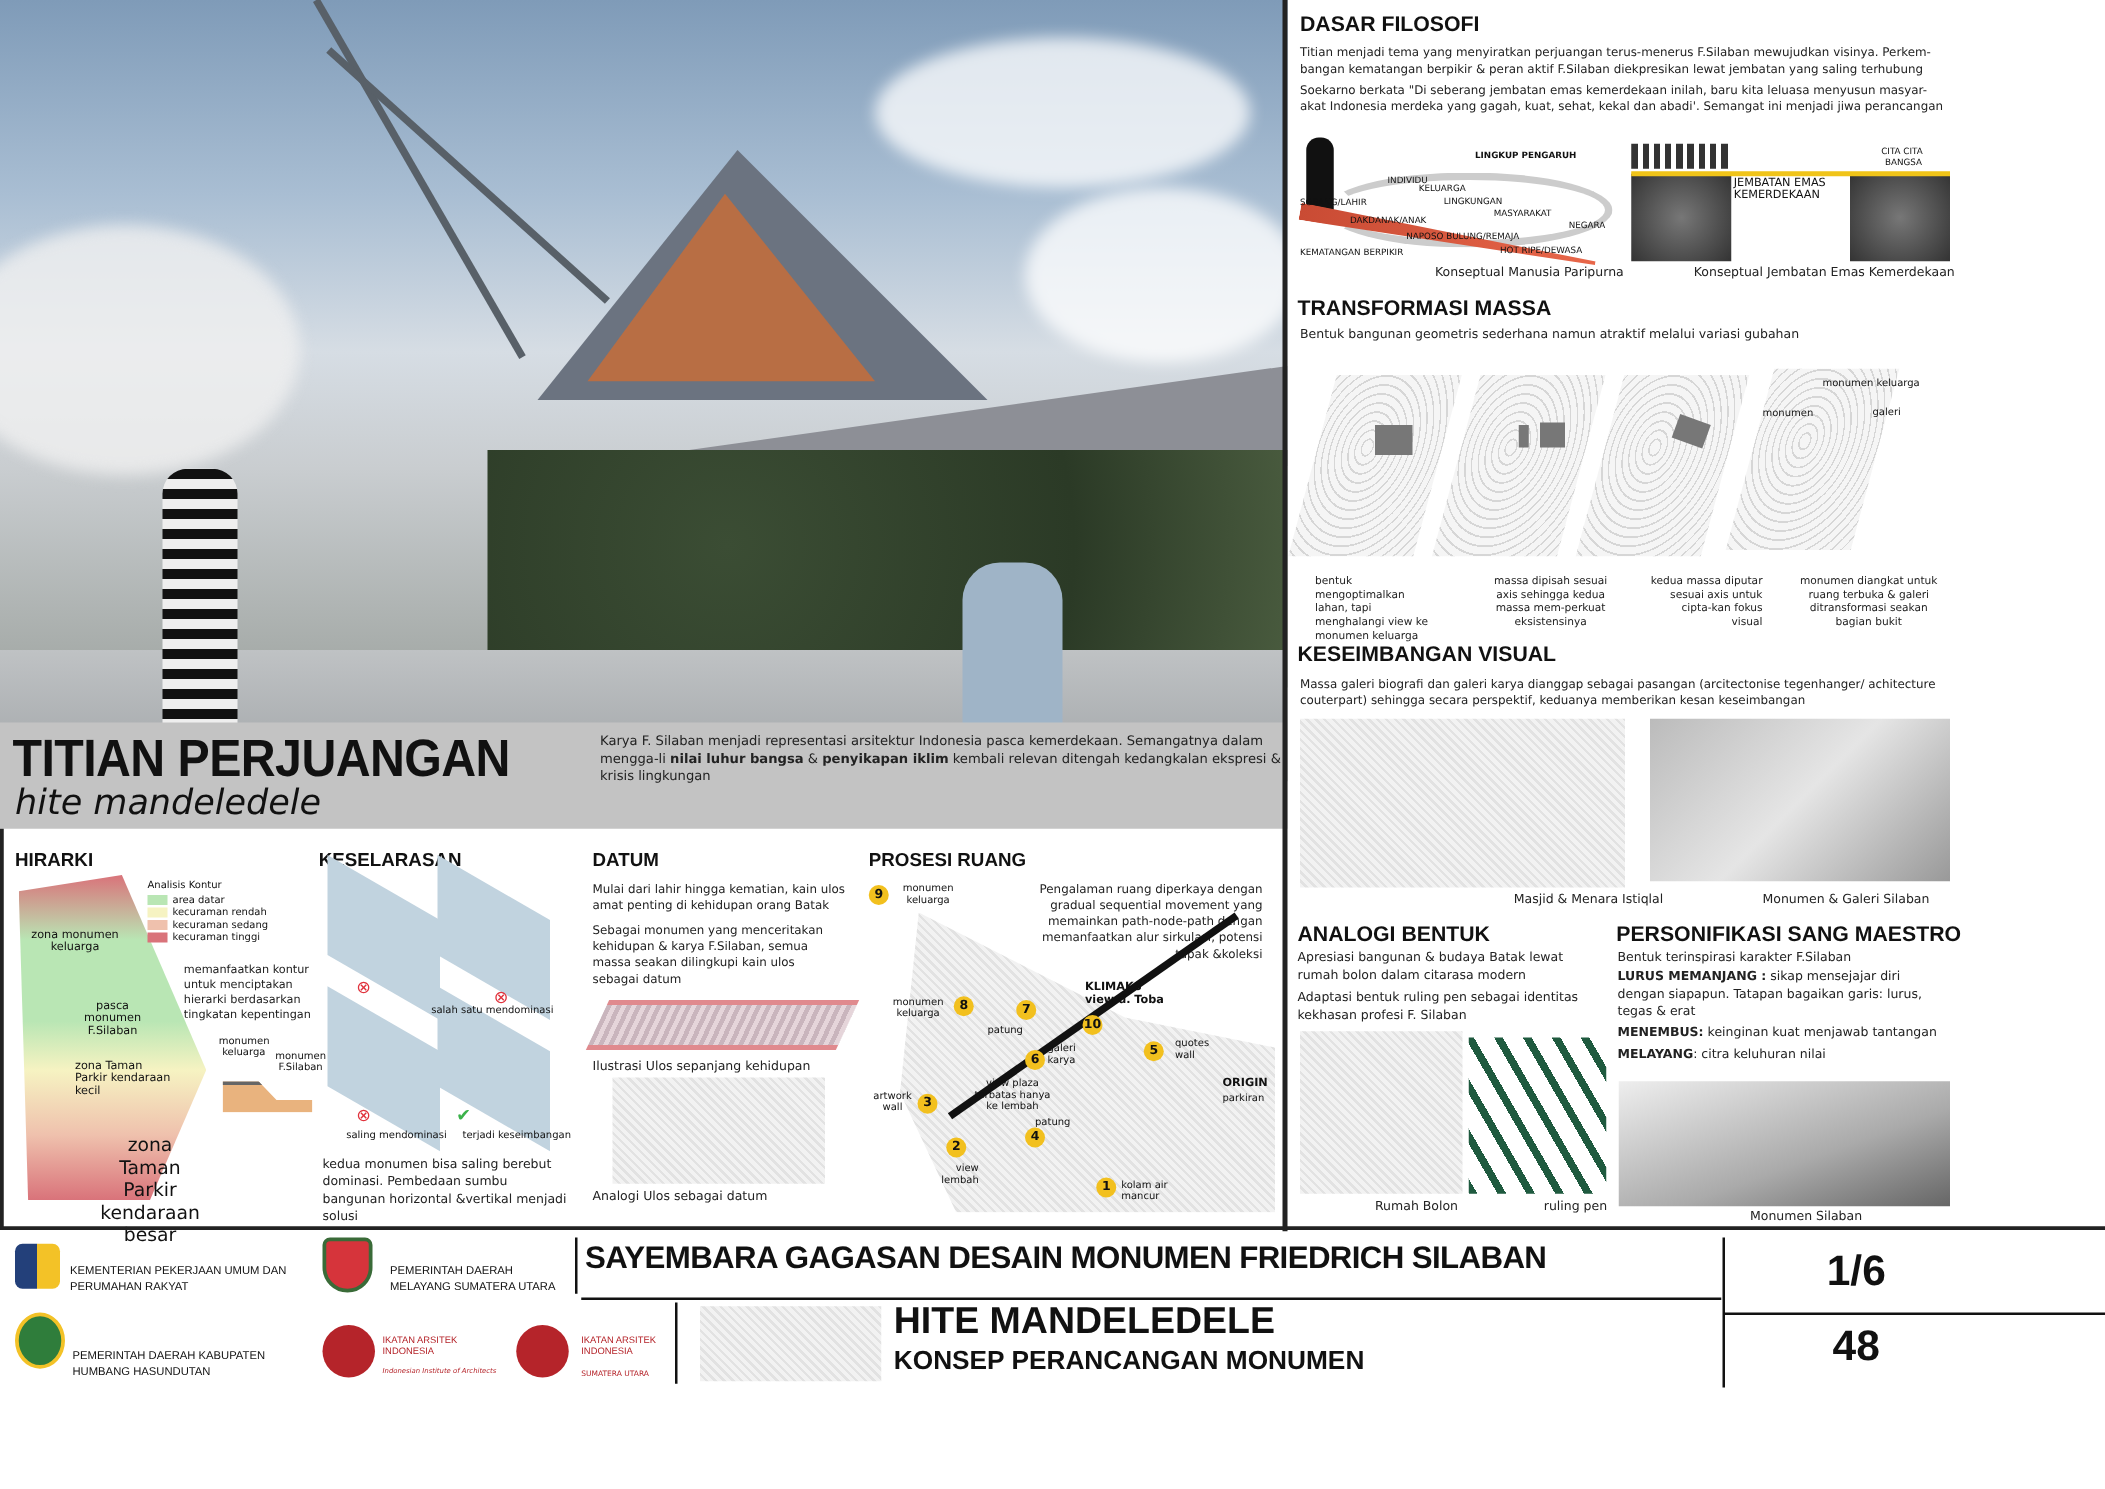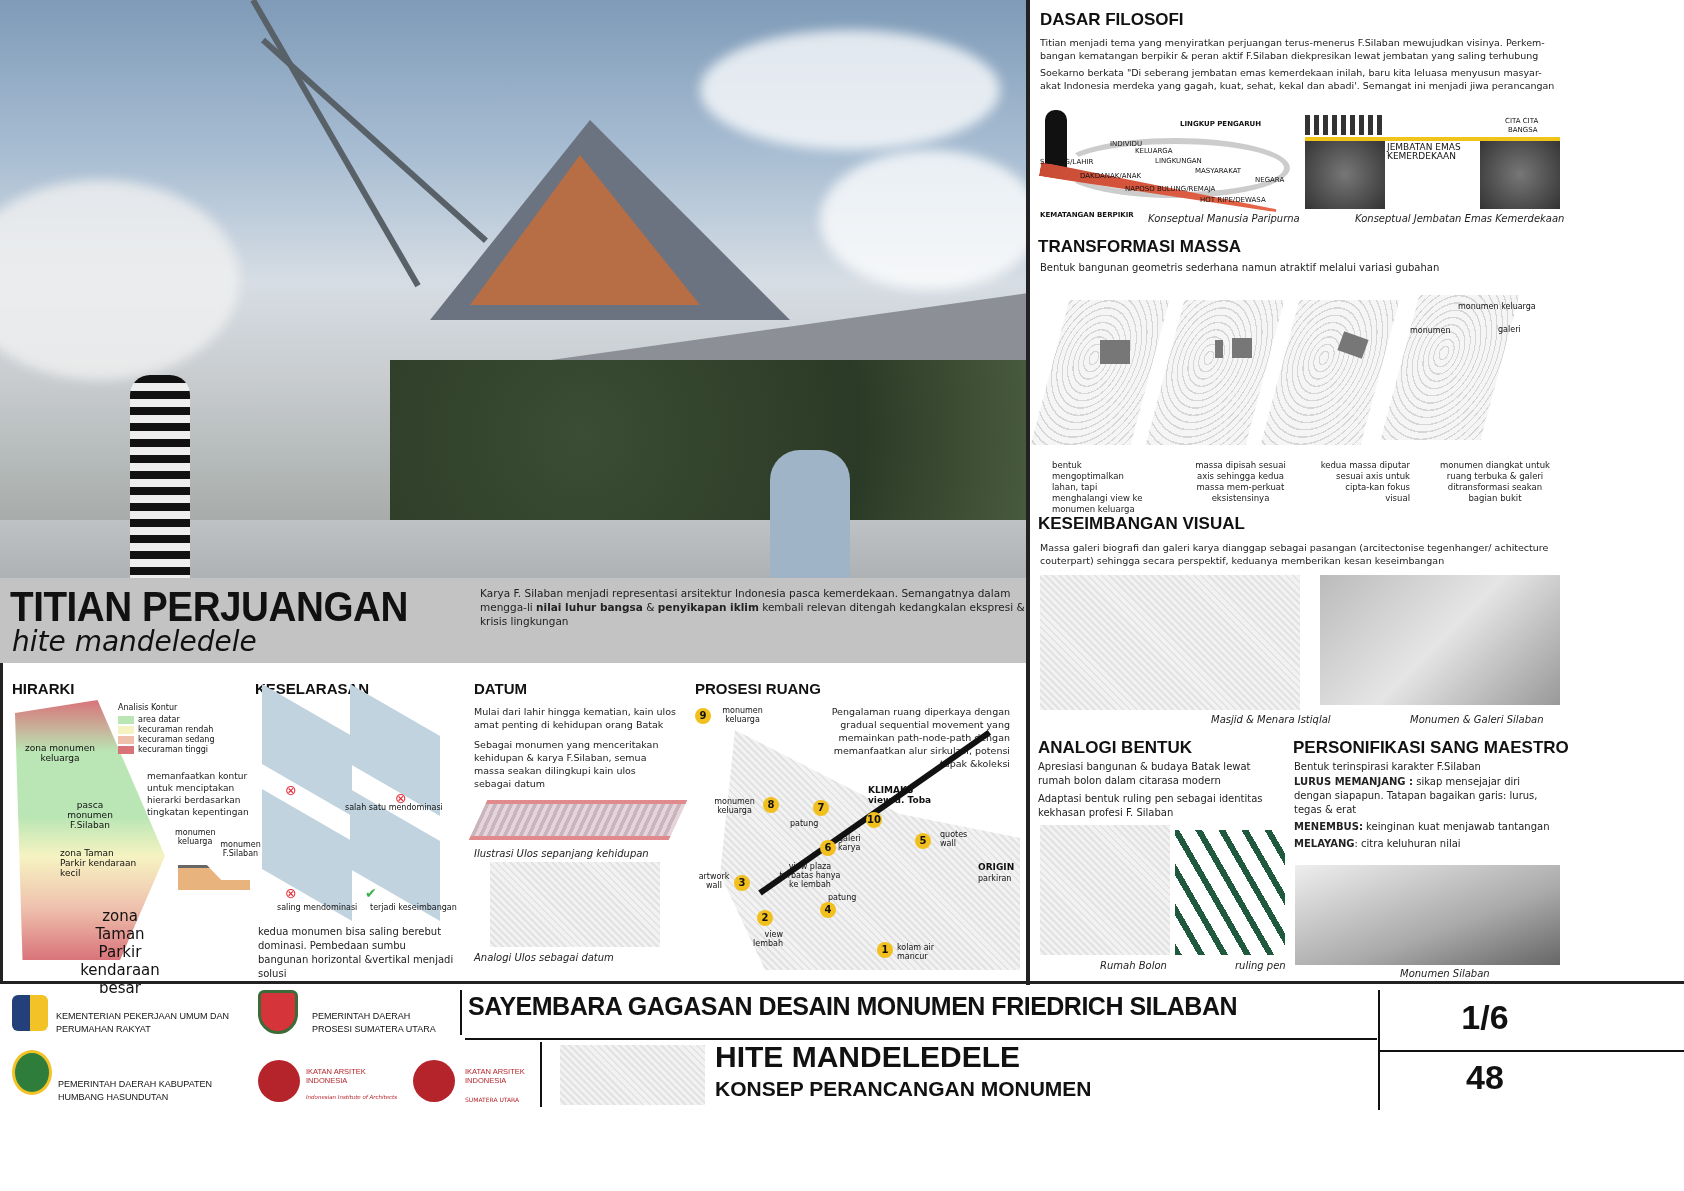--- a/index.html
+++ b/index.html
@@ -19,21 +19,21 @@
 .titlebar{left:0;top:578px;width:1030px;height:85px;background:#c3c3c3}
 .title-main{left:10px;top:583px;font-family:"Liberation Sans",sans-serif;font-weight:bold;font-size:42px;letter-spacing:-0.5px;transform:scaleX(0.92);transform-origin:left}
 .title-sub{left:12px;top:625px;font-family:"DejaVu Sans",sans-serif;font-style:italic;font-size:28px;color:#111}
 .intro{left:480px;top:586px;width:545px;font-size:10.5px;line-height:14px;color:#222}
 .intro p{margin-bottom:8px}
 .divider-v{left:1026px;top:0;width:4px;height:985px;background:#222}
 .divider-h{left:0;top:981px;width:1684px;height:3px;background:#222}
 .sec-h{font-family:"Liberation Sans",sans-serif;font-weight:bold;font-size:17px;color:#111}
 .txt{font-size:10.5px;line-height:14px;color:#222}
 .txt b{font-weight:bold}
-.cap{font-style:italic;font-size:10px;color:#222}
+.cap{font-size:10px;color:#222}
 .sketch{background:repeating-linear-gradient(45deg,#f2f2f2 0 3px,#e2e2e2 3px 5px)}
 .topo{background:repeating-radial-gradient(ellipse at 40% 40%,#f5f5f5 0 4px,#d6d6d6 4px 5px);transform:skewX(-15deg)}
 .badge-num{position:absolute;width:16px;height:16px;border-radius:50%;background:#f2c01e;font-size:10px;font-weight:bold;text-align:center;line-height:16px;color:#111}
 .footer-text{font-family:"Liberation Sans",sans-serif;font-weight:normal;font-size:10px;line-height:14px;color:#111}
 .num-box{font-family:"Liberation Sans",sans-serif;font-weight:bold;font-size:34px;color:#111;text-align:center}
 .legend-sw{display:inline-block;width:16px;height:8px;margin-right:4px;vertical-align:middle}
 </style>
 </head>
 <body>
 
@@ -72,21 +72,21 @@
   <div style="position:absolute;left:140px;top:10px;font-size:7px;font-weight:bold">LINGKUP PENGARUH</div>
   <div style="position:absolute;left:70px;top:30px;font-size:7px">INDIVIDU</div>
   <div style="position:absolute;left:95px;top:37px;font-size:7px">KELUARGA</div>
   <div style="position:absolute;left:115px;top:47px;font-size:7px">LINGKUNGAN</div>
   <div style="position:absolute;left:155px;top:57px;font-size:7px">MASYARAKAT</div>
   <div style="position:absolute;left:215px;top:66px;font-size:7px">NEGARA</div>
   <div style="position:absolute;left:0;top:48px;font-size:7px">SORANG/LAHIR</div>
   <div style="position:absolute;left:40px;top:62px;font-size:7px">DAKDANAK/ANAK</div>
   <div style="position:absolute;left:85px;top:75px;font-size:7px">NAPOSO BULUNG/REMAJA</div>
   <div style="position:absolute;left:160px;top:86px;font-size:7px">HOT RIPE/DEWASA</div>
-  <div style="position:absolute;left:0;top:101px;font-size:7px;font-weight:bold">KEMATANGAN BERPIKIR</div>
+  <div style="position:absolute;left:0;top:88px;font-size:7px;font-weight:normal">KEMATANGAN BERPIKIR</div>
 </div>
 <div class="abs cap" style="left:1148px;top:213px">Konseptual Manusia Paripurna</div>
 
 <div class="abs" style="left:1305px;top:115px;width:255px;height:95px">
   <div style="position:absolute;left:0;top:0;width:80px;height:20px;background:repeating-linear-gradient(90deg,#333 0 5px,transparent 5px 9px)"></div>
   <div style="position:absolute;left:0;top:24px;width:80px;height:70px;background:radial-gradient(circle,#777,#333)"></div>
   <div style="position:absolute;left:175px;top:24px;width:80px;height:70px;background:radial-gradient(circle,#777,#333)"></div>
   <div style="position:absolute;left:0;top:22px;width:255px;height:4px;background:#f0c419"></div>
   <div style="position:absolute;left:82px;top:28px;font-size:9px;line-height:9px">JEMBATAN EMAS</div>
   <div style="position:absolute;left:82px;top:37px;font-size:9px;line-height:9px">KEMERDEKAAN</div>
@@ -207,21 +207,21 @@
 <div class="badge-num" style="left:877px;top:942px">1</div>
 <div class="abs" style="left:897px;top:943px;font-size:8px;width:40px">kolam air mancur</div>
 <div class="abs" style="left:978px;top:862px;font-size:9px;font-weight:bold">ORIGIN</div>
 <div class="abs" style="left:978px;top:874px;font-size:8px">parkiran</div>
 
 <div class="abs divider-h"></div>
 
 <div class="abs" style="left:12px;top:995px;width:36px;height:36px;background:linear-gradient(90deg,#23407a 50%,#f3c227 50%);border-radius:6px"></div>
 <div class="abs footer-text" style="left:56px;top:1010px;width:200px;font-size:9px;line-height:13px">KEMENTERIAN PEKERJAAN UMUM DAN PERUMAHAN RAKYAT</div>
 <div class="abs" style="left:258px;top:990px;width:40px;height:44px;background:#d6343b;border:3px solid #3a6b38;border-radius:6px 6px 20px 20px"></div>
-<div class="abs footer-text" style="left:312px;top:1010px;width:140px;font-size:9px;line-height:13px">PEMERINTAH DAERAH PROSESI SUMATERA UTARA</div>
+<div class="abs footer-text" style="left:312px;top:1010px;width:140px;font-size:9px;line-height:13px">PEMERINTAH DAERAH MELAYANG SUMATERA UTARA</div>
 
 <div class="abs" style="left:12px;top:1050px;width:40px;height:45px;background:#2f7d3b;border-radius:50%;border:3px solid #f3c227"></div>
 <div class="abs footer-text" style="left:58px;top:1078px;width:200px;font-size:9px;line-height:13px">PEMERINTAH DAERAH KABUPATEN HUMBANG HASUNDUTAN</div>
 <div class="abs" style="left:258px;top:1060px;width:42px;height:42px;border-radius:50%;background:#b5242a"></div>
 <div class="abs footer-text" style="left:306px;top:1067px;width:80px;font-size:7.5px;line-height:9px;color:#b5242a">IKATAN ARSITEK INDONESIA</div>
 <div class="abs" style="left:306px;top:1094px;font-size:5.5px;font-style:italic;color:#b5242a">Indonesian Institute of Architects</div>
 <div class="abs" style="left:413px;top:1060px;width:42px;height:42px;border-radius:50%;background:#b5242a"></div>
 <div class="abs footer-text" style="left:465px;top:1067px;width:70px;font-size:7.5px;line-height:9px;color:#b5242a">IKATAN ARSITEK INDONESIA</div>
 <div class="abs" style="left:465px;top:1096px;font-size:6px;color:#b5242a">SUMATERA UTARA</div>
 

